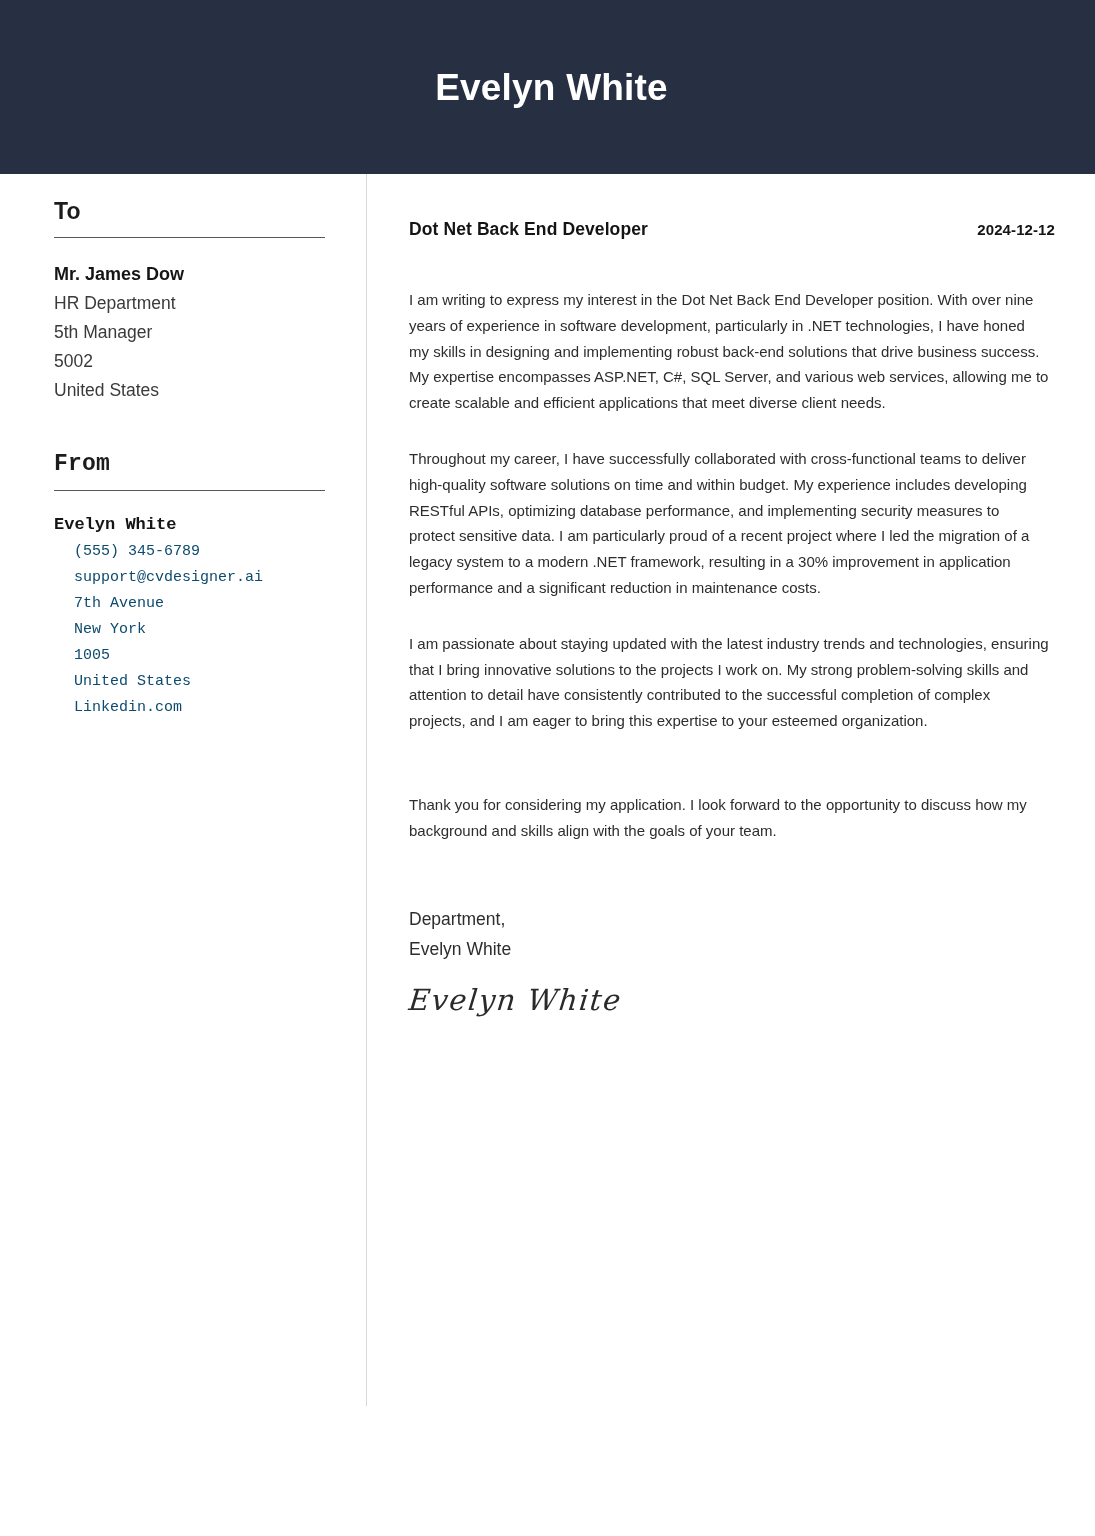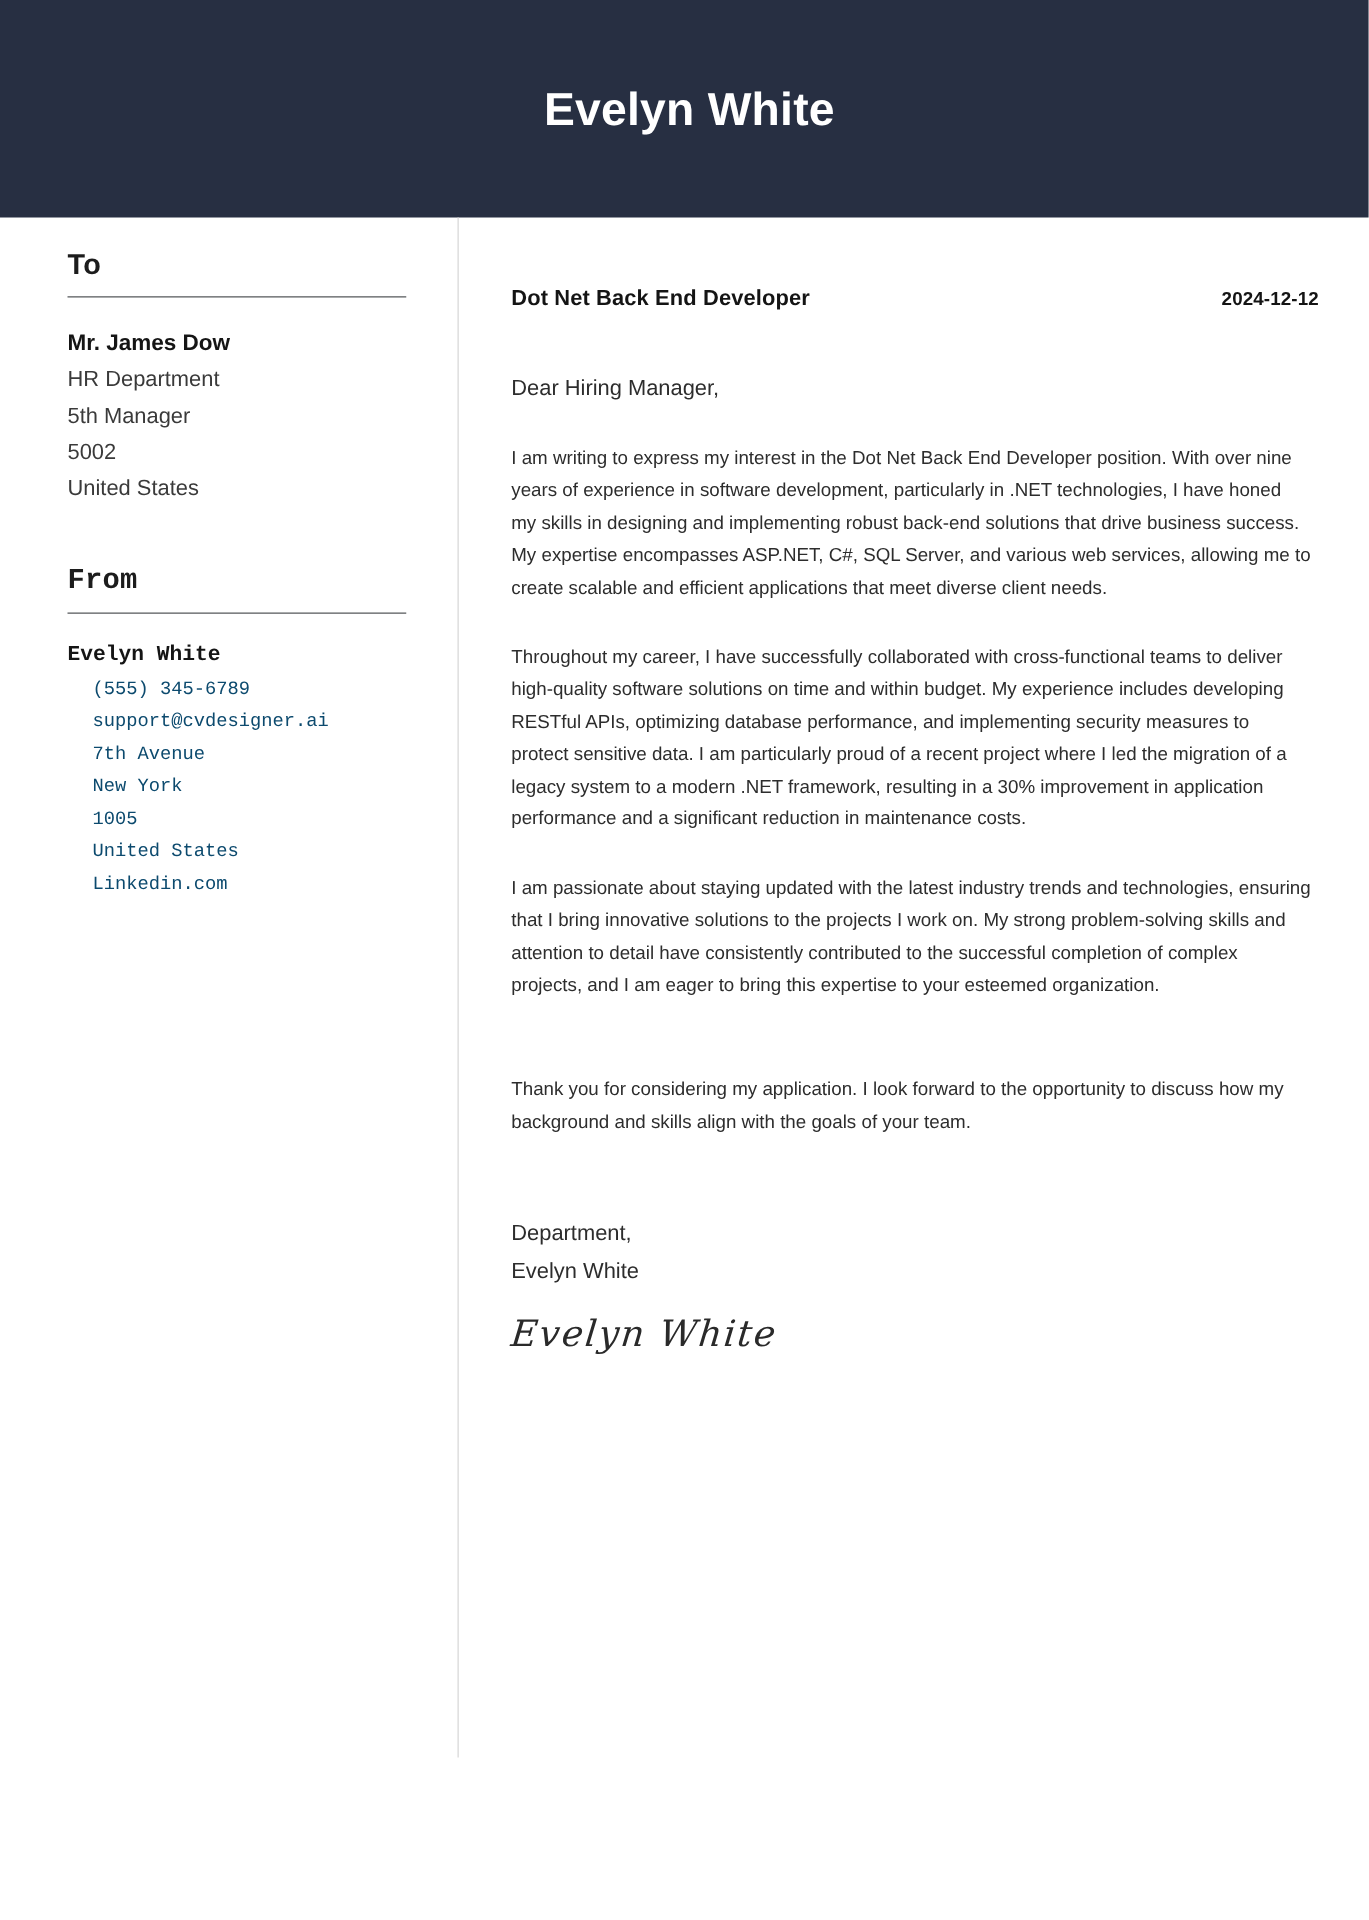--- a/index.html
+++ b/index.html
@@ -99,22 +99,21 @@
     font-size: 15px;
     color: #0c4a6e;
     line-height: 1.74;
     margin-left: 20px;
   }
 
   
   .letter {
     flex: 1;
     box-sizing: border-box;
-    padding: 22px 40px 0 42px;
-    margin-top: 32px;
+    padding: 45px 40px 0 42px;
   }
   .letter-topline {
     display: flex;
     align-items: baseline;
     justify-content: space-between;
     margin-bottom: 47px;
   }
   .letter-jobtitle {
     font-size: 17.5px;
     font-weight: bold;
@@ -199,21 +198,20 @@
 
     </aside>
 
     <main class="letter">
 
       <div class="letter-topline">
         <div class="letter-jobtitle">Dot Net Back End Developer</div>
         <div class="letter-date">2024-12-12</div>
       </div>
 
-      <div class="letter-salutation">Dear Hiring Manager,</div>
 
       <p class="letter-para">I am writing to express my interest in the Dot Net Back End Developer position. With over nine years of experience in software development, particularly in .NET technologies, I have honed my skills in designing and implementing robust back-end solutions that drive business success. My expertise encompasses ASP.NET, C#, SQL Server, and various web services, allowing me to create scalable and efficient applications that meet diverse client needs.</p>
       <p class="letter-para">Throughout my career, I have successfully collaborated with cross-functional teams to deliver high-quality software solutions on time and within budget. My experience includes developing RESTful APIs, optimizing database performance, and implementing security measures to protect sensitive data. I am particularly proud of a recent project where I led the migration of a legacy system to a modern .NET framework, resulting in a 30% improvement in application performance and a significant reduction in maintenance costs.</p>
       <p class="letter-para">I am passionate about staying updated with the latest industry trends and technologies, ensuring that I bring innovative solutions to the projects I work on. My strong problem-solving skills and attention to detail have consistently contributed to the successful completion of complex projects, and I am eager to bring this expertise to your esteemed organization.</p>
       <p class="letter-para closing">Thank you for considering my application. I look forward to the opportunity to discuss how my background and skills align with the goals of your team.</p>
 
       <div class="signoff">
         <div>Department,</div>
         <div>Evelyn White</div>
       </div>

